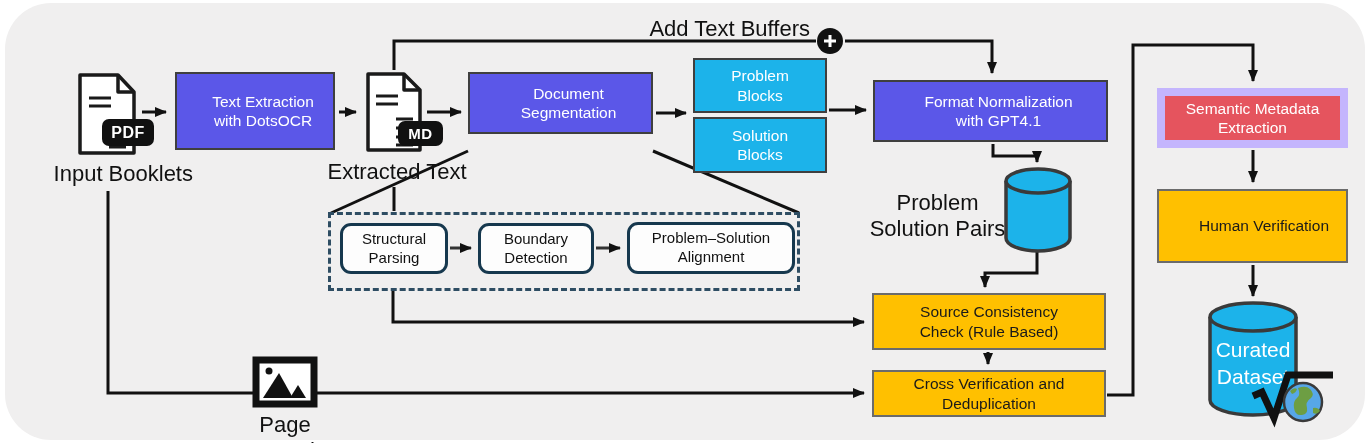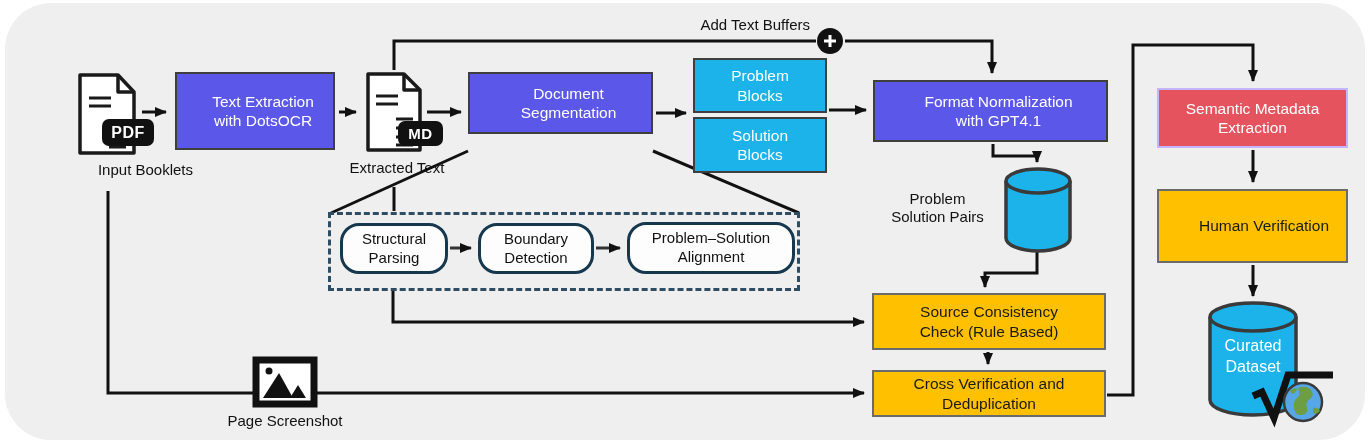--- a/index.html
+++ b/index.html
@@ -6,27 +6,27 @@
             font-family:"Liberation Sans",sans-serif;}
   #stage{position:relative;width:1370px;height:443px;}
   #panel{position:absolute;left:5px;top:3px;width:1360px;height:437px;background:var(--panel_bg,#f0efef);
          border-radius:46px;}
   svg.overlay{position:absolute;left:0;top:0;pointer-events:none;}
   .node{position:absolute;box-sizing:border-box;display:flex;flex-direction:column;align-items:center;
         justify-content:center;text-align:center;line-height:1.25;font-size:15.5px;}
   .purple{background:var(--purple,#5b57e8);border:2px solid #3f3f3f;color:#fff;padding-left:16px;}
   .cyan{background:var(--cyan,#1cb3ea);border:2px solid #3f3f3f;color:#fff;}
   .orange{background:var(--orange,#ffc000);border:2px solid #6b6b6b;color:#1a1a1a;}
-  .red{background:var(--red,#e5545e);border:2px solid #c4b5fd;color:#fff;}
-  .sub{background:#fdfdfd;border:3px solid #16384e;border-radius:19px;color:#111;font-size:15px;}
+  .red{background:var(--red,#e5545e);border:8px solid #c4b5fd;color:#fff;}
+  .sub{background:#fdfdfd;border:3px solid #16384e;border-radius:11px;color:#111;font-size:15px;}
   .dashedbox{position:absolute;box-sizing:border-box;border:3px dashed var(--dashed_border,#2e4d63);}
-  .lbl{position:absolute;color:#111;font-size:15px;text-align:center;line-height:1.2;}
+  .lbl{position:absolute;color:#111;font-size:22px;text-align:center;line-height:1.2;}
   .badge{position:absolute;background:#111;color:#fff;border-radius:7px;display:flex;align-items:center;
          justify-content:center;font-weight:bold;font-size:16px;letter-spacing:.5px;margin-left:42px;}
-  .cyltext{position:absolute;color:#fff;font-size:16px;text-align:center;line-height:1.3;}
+  .cyltext{position:absolute;color:#fff;font-size:21px;text-align:center;line-height:1.3;}
 </style>
 </head>
 <body>
 
 <div id="stage">
   <div id="panel"></div>
 
   <svg class="overlay" width="1370" height="443">
     <defs>
       <marker id="ah" markerUnits="userSpaceOnUse" markerWidth="14" markerHeight="12" refX="11" refY="5" orient="auto">

